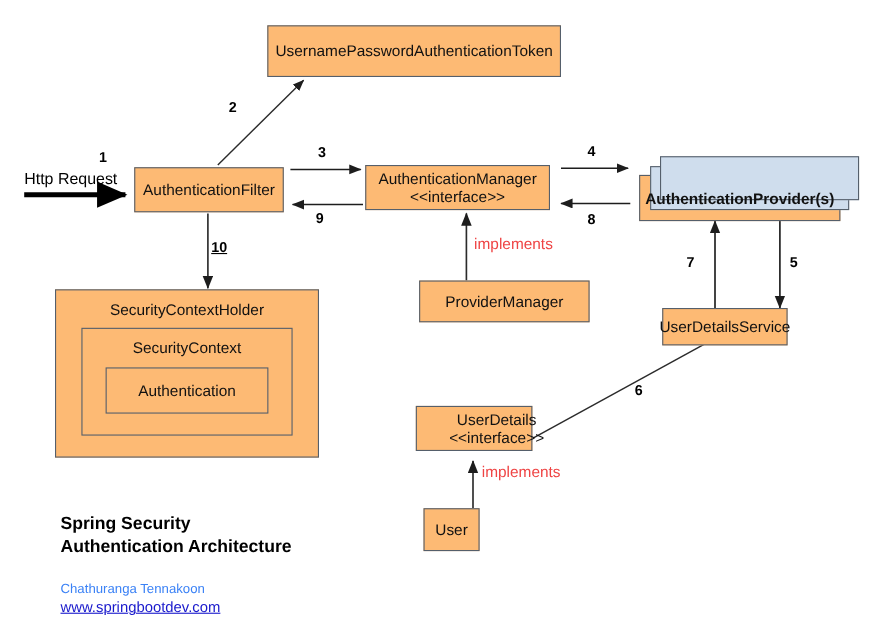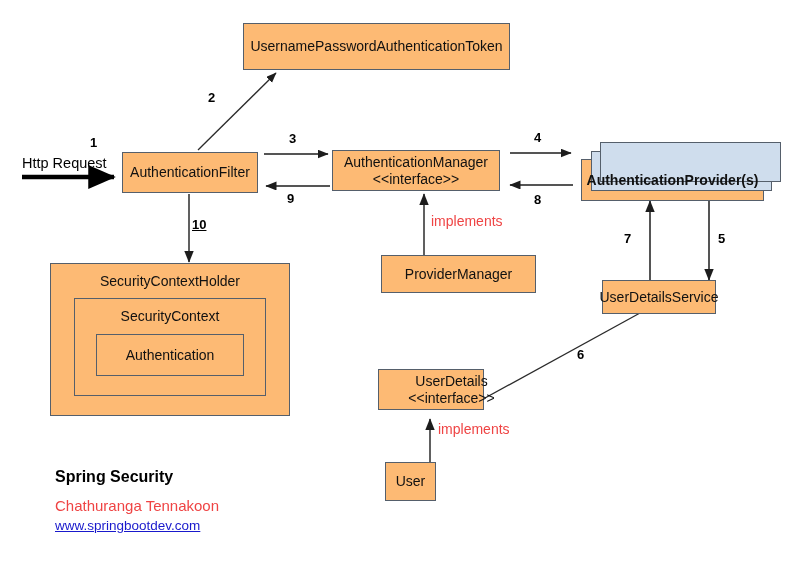--- a/index.html
+++ b/index.html
@@ -99,23 +99,23 @@
     width: 320px;
   }
   #titleblock .t1,
   #titleblock .t2 {
     font-size: 16px;
     font-weight: bold;
     color: #000000;
     line-height: 1.32;
   }
   #titleblock .author {
-    font-size: 15px;
-    color: #ef4444;
-    margin-top: 9px;
+    font-size: 12px;
+    color: #3b82f6;
+    margin-top: 19px;
     line-height: 1.35;
   }
   #titleblock .site {
     font-size: 13.5px;
     color: #1919cc;
     text-decoration: underline;
     line-height: 1.35;
     display: inline-block;
   }
 </style>
@@ -229,17 +229,18 @@
   <div class="edge-label" style="left:287px; top:191px;">9</div>
 
   <div class="edge-label" style="left:192px; top:217px;text-decoration:underline;">10</div>
 
   <div class="plain-label" style="left:431px; top:213px;">implements</div>
 
   <div class="plain-label" style="left:438px; top:421px;">implements</div>
 
   <div id="titleblock">
     <div class="t1">Spring Security</div>
+    <div class="t2">Authentication Architecture</div>
     <div class="author">Chathuranga Tennakoon</div>
     <div><a class="site" href="#">www.springbootdev.com</a></div>
   </div>
 
 </div>
 
 </body></html>

